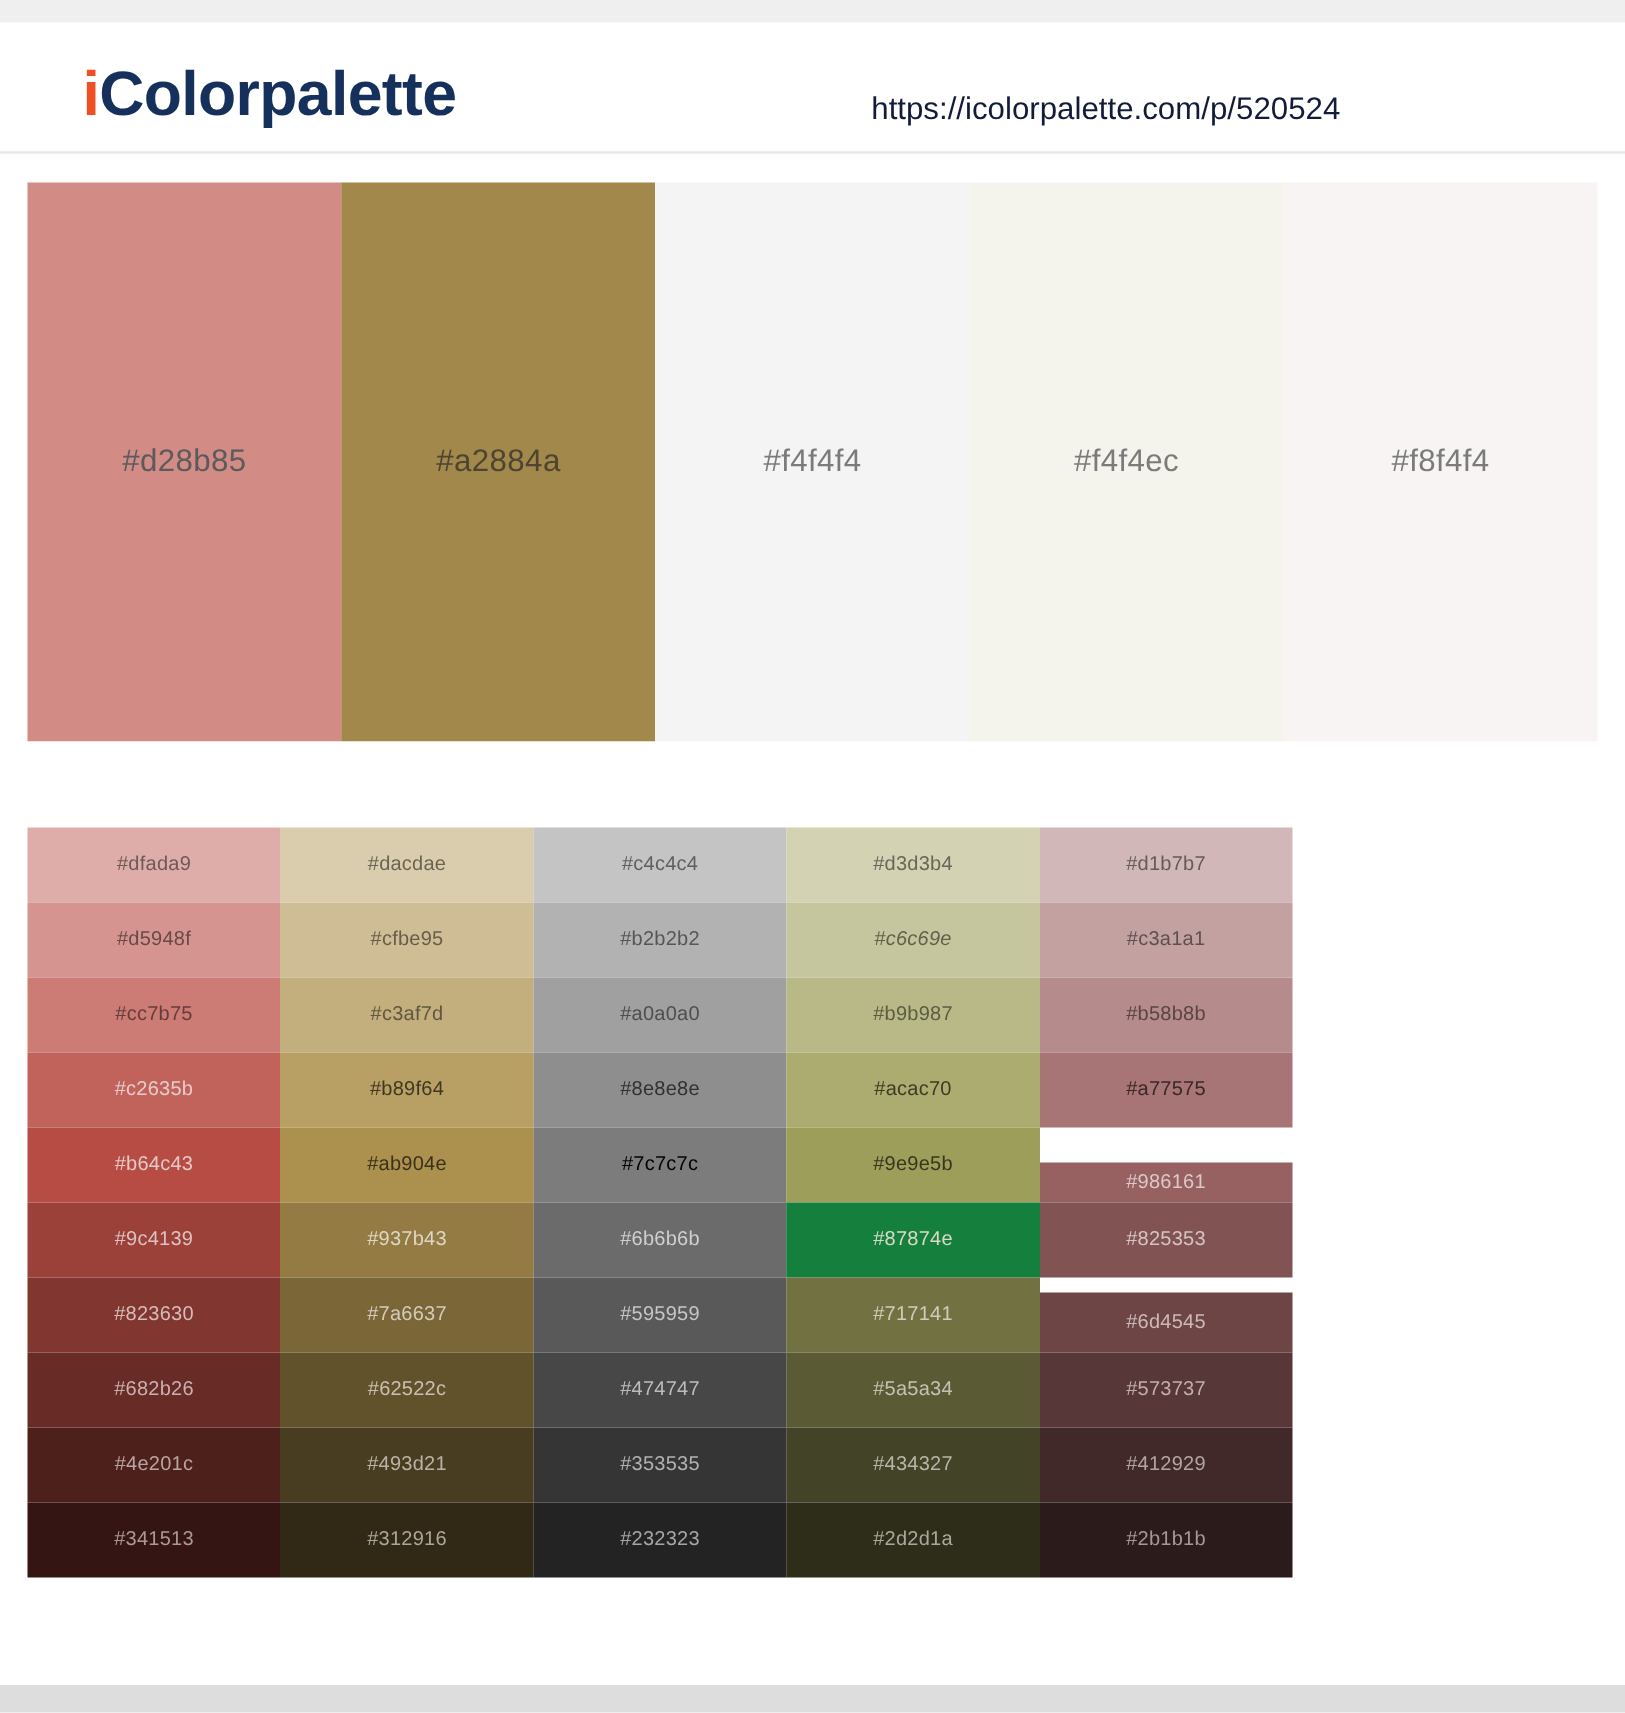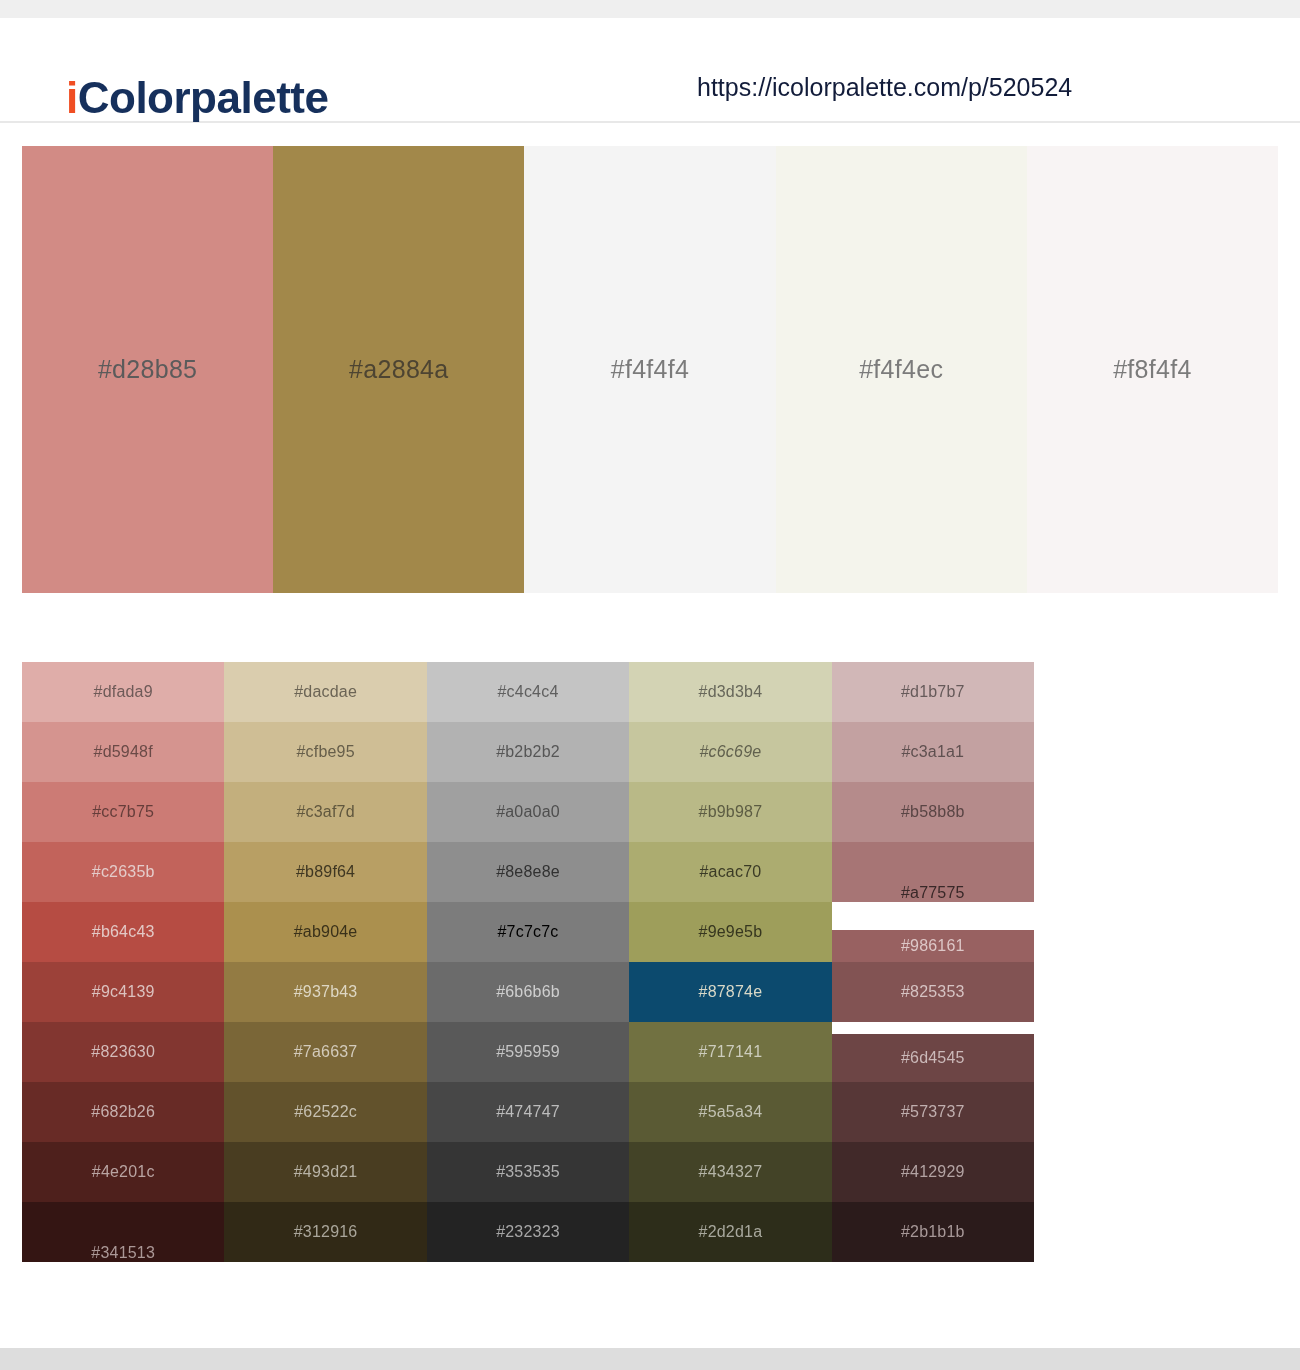--- a/index.html
+++ b/index.html
@@ -39,22 +39,22 @@
     top: 18px; left: 0;
     width: 1300px;
     height: 105px;
     background: #ffffff;
     border-bottom: 2px solid #e8e8e8;
     box-sizing: border-box;
   }
   .logo {
     position: absolute;
     left: 66px;
-    top: 58px;
-    font-size: 44px;
+    top: 32px;
+    font-size: 50px;
     font-weight: bold;
     letter-spacing: -0.5px;
     white-space: nowrap;
     line-height: 1;
   }
   .logo .logo-i { color: #f04e23; }
   .logo .logo-rest { color: #16305c; }
   .url {
     position: absolute;
     left: 697px;
@@ -203,21 +203,21 @@
         </div>
         <div class="shade-cell" style="background: rgb(184, 159, 100);">
           <span class="hex" style="color: rgb(63, 55, 34);">#b89f64</span>
         </div>
         <div class="shade-cell" style="background: rgb(142, 142, 142);">
           <span class="hex" style="color: rgb(49, 49, 49);">#8e8e8e</span>
         </div>
         <div class="shade-cell" style="background: rgb(172, 172, 112);">
           <span class="hex" style="color: rgb(59, 59, 38);">#acac70</span>
         </div>
-        <div class="shade-cell" style="background: rgb(167, 117, 117); align-items: flex-end;">
+        <div class="shade-cell" style="background: rgb(167, 117, 117);">
           <span class="hex" style="color: rgb(57, 40, 40);">#a77575</span>
         </div>
       </div>
       <div class="shade-row">
         <div class="shade-cell" style="background: rgb(182, 76, 67);">
           <span class="hex" style="color: rgb(227, 201, 198);">#b64c43</span>
         </div>
         <div class="shade-cell" style="background: rgb(171, 144, 78);">
           <span class="hex" style="color: rgb(58, 49, 26);">#ab904e</span>
         </div>
@@ -234,21 +234,21 @@
       <div class="shade-row">
         <div class="shade-cell" style="background: rgb(156, 65, 57);">
           <span class="hex" style="color: rgb(220, 194, 191);">#9c4139</span>
         </div>
         <div class="shade-cell" style="background: rgb(147, 123, 67);">
           <span class="hex" style="color: rgb(222, 215, 196);">#937b43</span>
         </div>
         <div class="shade-cell" style="background: rgb(107, 107, 107);">
           <span class="hex" style="color: rgb(207, 207, 207);">#6b6b6b</span>
         </div>
-        <div class="shade-cell" style="background: #0c4a6e; align-items: center;">
+        <div class="shade-cell" style="background: #15803d; align-items: center;">
           <span class="hex" style="color: rgb(217, 217, 200);">#87874e</span>
         </div>
         <div class="shade-cell" style="background: rgb(130, 83, 83);">
           <span class="hex" style="color: rgb(214, 195, 195);">#825353</span>
         </div>
       </div>
       <div class="shade-row">
         <div class="shade-cell" style="background: rgb(130, 54, 48);">
           <span class="hex" style="color: rgb(212, 188, 186);">#823630</span>
         </div>
@@ -293,21 +293,21 @@
           <span class="hex" style="color: rgb(177, 177, 177);">#353535</span>
         </div>
         <div class="shade-cell" style="background: rgb(67, 67, 39);">
           <span class="hex" style="color: rgb(181, 181, 168);">#434327</span>
         </div>
         <div class="shade-cell" style="background: rgb(65, 41, 41);">
           <span class="hex" style="color: rgb(179, 163, 163);">#412929</span>
         </div>
       </div>
       <div class="shade-row">
-        <div class="shade-cell" style="background: rgb(52, 21, 19); align-items: flex-end;">
+        <div class="shade-cell" style="background: rgb(52, 21, 19);">
           <span class="hex" style="color: rgb(171, 152, 151);">#341513</span>
         </div>
         <div class="shade-cell" style="background: rgb(49, 41, 22);">
           <span class="hex" style="color: rgb(170, 166, 155);">#312916</span>
         </div>
         <div class="shade-cell" style="background: rgb(35, 35, 35);">
           <span class="hex" style="color: rgb(166, 166, 166);">#232323</span>
         </div>
         <div class="shade-cell" style="background: rgb(45, 45, 26);">
           <span class="hex" style="color: rgb(168, 168, 157);">#2d2d1a</span>

